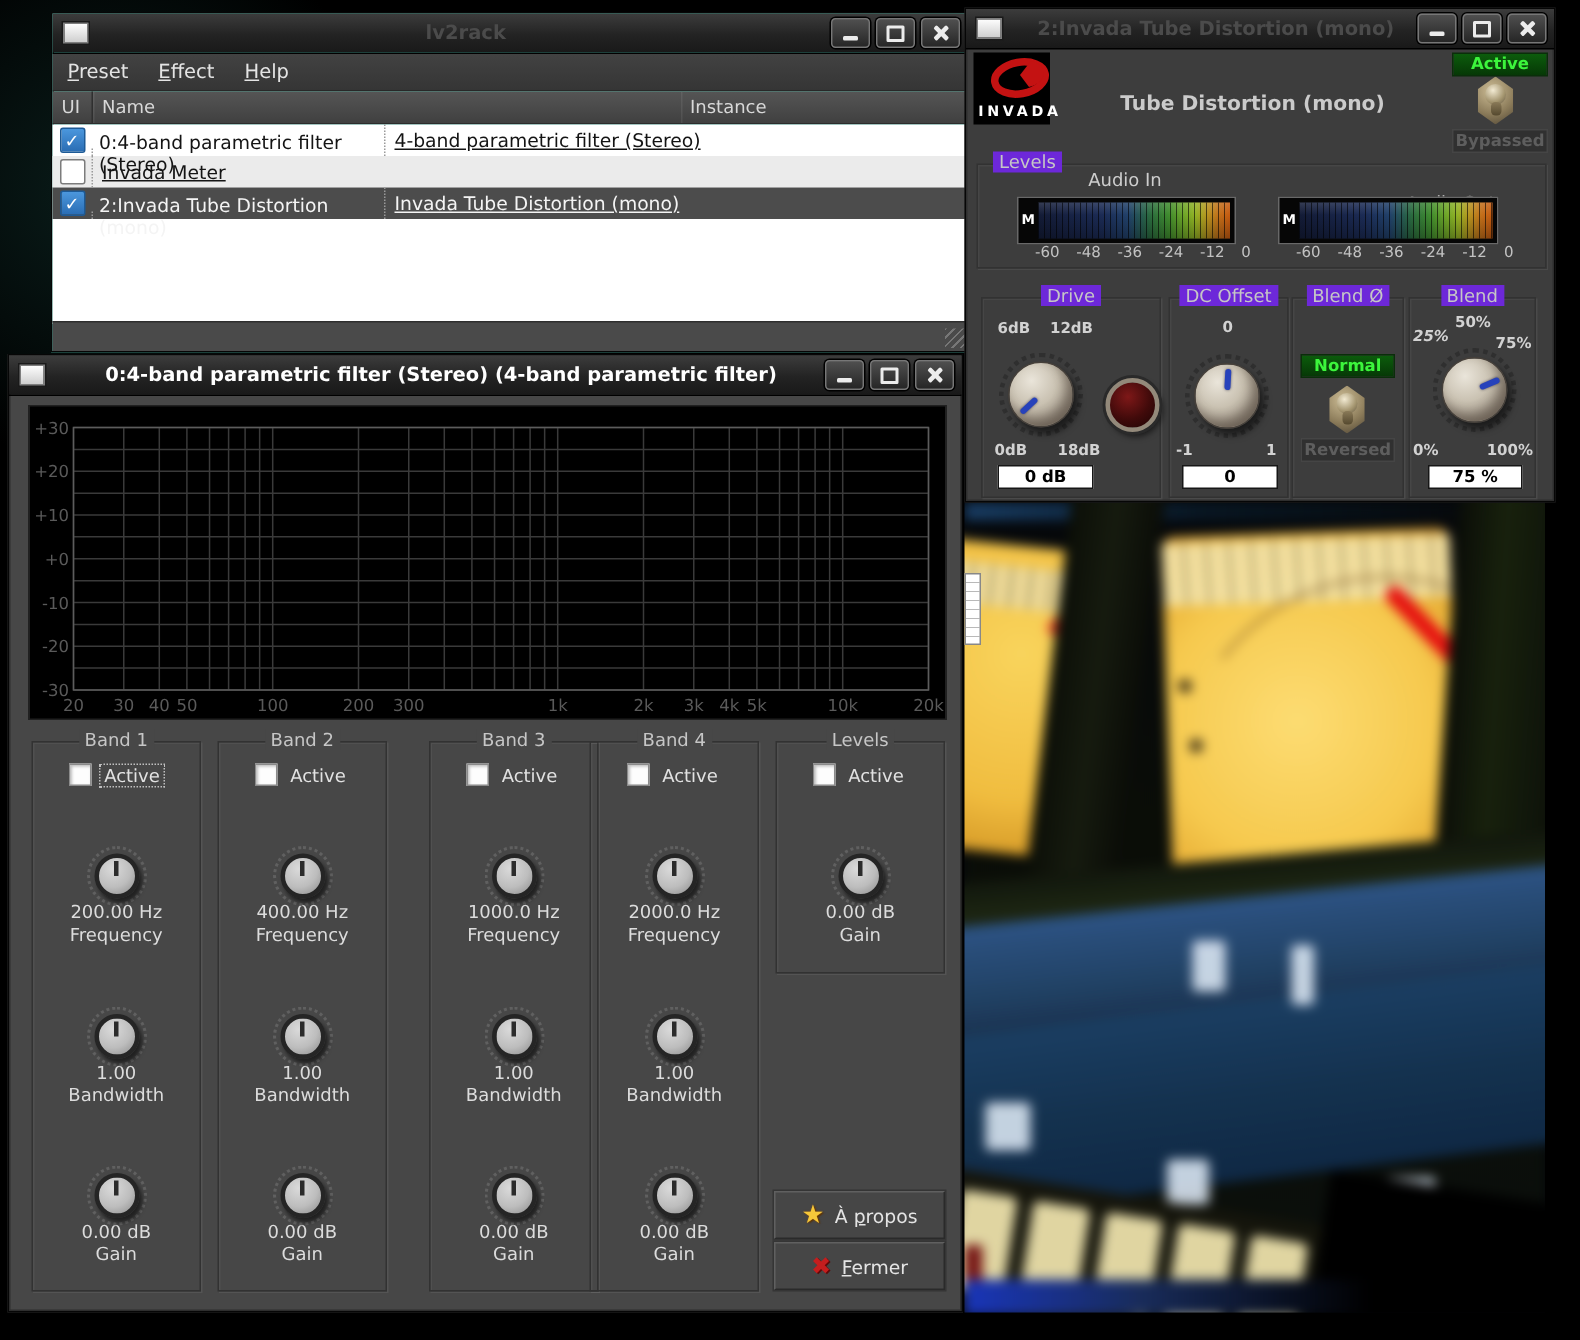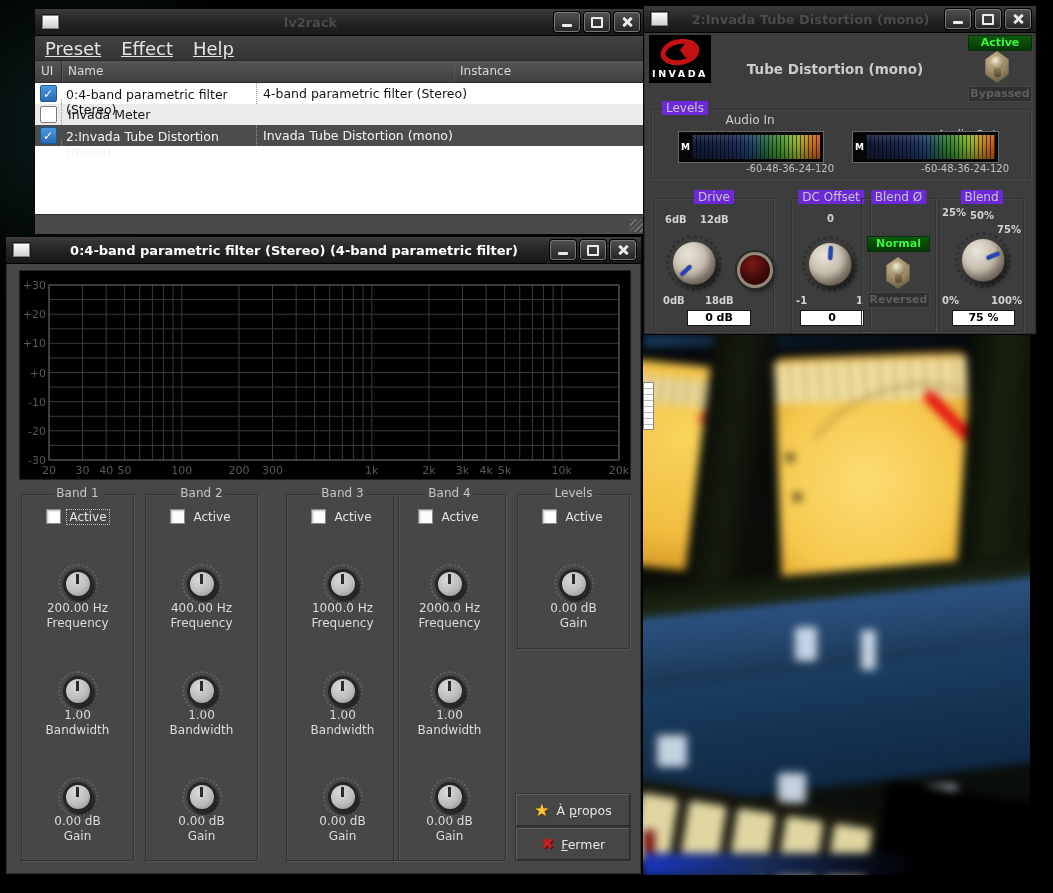--- a/index.html
+++ b/index.html
@@ -29,31 +29,31 @@
 
   
   .frame { position:absolute; border:1px solid #323232; box-shadow:1px 1px 0 rgba(255,255,255,.07), inset 1px 1px 0 rgba(255,255,255,.05); }
   .frame-label { position:absolute; top:-9px; left:50%; transform:translateX(-50%); padding:0 4px;
     font-size:12px; color:#c6c6c6; white-space:nowrap; }
   .frame-label.at-left { left:10px; transform:none; }
 
   
   #win-lv2rack { left:34px; top:8px; width:610px; height:225px; background:#5eead4; }
   .menubar { height:24px; display:flex; align-items:center; background:linear-gradient(#424242,#353535); border-bottom:1px solid #282828; }
-  .menu-item { padding:3px 10px; font-size:18px; color:#e4e4e4;text-decoration:underline; }
+  .menu-item { padding:3px 10px; font-size:13px; color:#e4e4e4; }
   .thead { height:21px; display:flex; background:linear-gradient(#555,#404040); border-bottom:1px solid #2c2c2c; }
   .th { font-size:12px; color:#d8d8d8; padding:3px 0 0 6px; border-right:1px solid #2f2f2f; box-shadow:1px 0 0 rgba(255,255,255,.08); }
   .th.c-ui { width:20px; } .th.c-inst { width:184px; } .th.c-name { flex:1; border-right:none; }
   .tbody { background:#fff; height:133px; }
   .trow { height:21px; display:flex; align-items:center; font-size:12.5px; color:#141414; }
   .trow.alt { background:#ebebeb; }
   .trow.sel { background:#4c4c4c; color:#f4f4f4; }
   .td-ui { width:26px; display:flex; justify-content:center; }
   .td-inst { width:190px; padding-left:4px; border-left:1px dotted #9a9a9a; align-self:stretch; display:flex; align-items:center;margin-top:16px; }
-  .td-name { flex:1; padding-left:6px; border-left:1px dotted #9a9a9a; align-self:stretch; display:flex; align-items:center; }
+  .td-name { flex:1; padding-left:6px; border-left:1px dotted #9a9a9a; align-self:stretch; display:flex; align-items:center;text-decoration:underline; }
   .cb { width:15px; height:15px; border:1px solid #7c7c7c; background:#fff; border-radius:2px;
     display:flex; align-items:center; justify-content:center; }
   .cb.checked { background:linear-gradient(#4b97dd,#2a6db4); border-color:#1d5globe08; border-color:#1d5a96; }
   .cb.checked i { font-style:normal; color:#fff; font-size:12px; font-weight:bold; line-height:1; }
   .statusbar { position:absolute; left:0; right:0; bottom:0; height:19px; background:#4a4a4a; border-top:1px solid #2e2e2e; }
   .grip { position:absolute; right:2px; bottom:2px; width:13px; height:13px;
     background:repeating-linear-gradient(135deg, rgba(255,255,255,.25) 0 1px, transparent 1px 4px); }
 
   
   #win-filter { left:5px; top:236px; width:635px; height:637px; background:#474747; }
@@ -80,21 +80,21 @@
   .btn { position:absolute; left:510px; width:112px; height:30px; background:#464646;
     border:1px solid; border-color:#606060 #2a2a2a #2a2a2a #606060; box-shadow:0 0 0 1px #353535;
     display:flex; align-items:center; justify-content:center; gap:7px; font-size:12.5px; color:#e4e4e4; }
   .icon-star { font-size:17px; color:#f6c83a; text-shadow:0 0 1px #a06010, 1px 1px 1px #5a3000; line-height:1; }
   .icon-redx { font-size:16px; font-weight:bold; color:#c41e1e; text-shadow:1px 1px 0 #5f0808; line-height:1; }
 
   
   #win-invada { left:643px; top:5px; width:392px; height:328px; background:#3d3d3d; }
   #win-invada .frame-label { background:#6d28d9; }
   .inv-header { position:relative; height:72px; }
-  .inv-logo { position:absolute; left:5px; top:2px; width:62px; height:48px; background:#000; }
+  .inv-logo { position:absolute; left:5px; top:2px; width:51px; height:48px; background:#000; }
   .inv-logo svg { display:block; }
   .inv-title { position:absolute; left:70px; right:80px; top:28px; text-align:center;
     font-size:13.5px; font-weight:bold; color:#cbcbcb; }
   .state-bar { position:absolute; width:62px; height:14px; font-size:11px; font-weight:bold; text-align:center; line-height:14px; }
   .bar-on { background:linear-gradient(#0c5c0c,#063806); color:#3cf53c; border:1px solid #0a2e0a; }
   .bar-off { background:#303030; color:#5e5e5e; border:1px solid #454545; }
   .toggle { position:absolute; width:26px; height:32px;
     clip-path:polygon(50% 0,95% 26%,95% 74%,50% 100%,5% 74%,5% 26%);
     background:radial-gradient(circle at 40% 30%, #cdbd96, #8d7d5b 55%, #4c4232); }
   .toggle .ball { position:absolute; left:50%; top:5px; width:14px; height:14px; margin-left:-7px; border-radius:50%;
@@ -103,21 +103,21 @@
     background:linear-gradient(#8a7a58,#55492f); }
 
   .meter-label { position:absolute; font-size:12px; color:#cdcdcd; text-align:center; }
   .meter { position:absolute; height:30px; background:#060606; border:1px solid #686868; display:flex; align-items:stretch; }
   .meter .mch { width:13px; color:#fff; font-size:9px; font-weight:bold; display:flex; align-items:center; justify-content:center; }
   .meter .leds { flex:1; margin:3px 3px 3px 0;
     background:
       repeating-linear-gradient(90deg, rgba(0,0,0,.6) 0 1px, transparent 1px 4px),
       linear-gradient(180deg, rgba(255,255,255,.14), transparent 35%, rgba(0,0,0,.3)),
       linear-gradient(90deg,#131b36 0%,#172346 18%,#1b2b55 34%,#21416a 47%,#2a6a40 58%,#3f8c2e 68%,#6ea628 76%,#93b224 82%,#b69420 88%,#c2701a 94%,#c65a10 100%); }
-  .meter-scale { position:absolute; height:12px; display:flex; justify-content:flex-end;
+  .meter-scale { position:absolute; height:12px; display:flex; justify-content:space-between;
     font-size:10px; color:#c2c2c2; padding:0 2px 0 12px; }
 
   .tick-label { position:absolute; font-size:10px; font-weight:bold; color:#d2d2d2; white-space:nowrap; }
   .value-box { position:absolute; height:14px; background:#fff; border:1px solid #161616;
     font-size:11px; font-weight:bold; color:#000; text-align:center; line-height:14px; }
 
   .knob-m { position:absolute; width:44px; height:44px; }
   .knob-m .ticks { position:absolute; inset:-6px; border:3px dotted #2f2f2f; border-radius:50%; }
   .knob-m .body { position:absolute; inset:0; border-radius:50%;
     background:radial-gradient(circle at 35% 28%, #eae5da, #c9c1b1 42%, #a2988a 72%, #7b7366);
@@ -345,24 +345,24 @@
       <div class="tick-label" style="left:8px; top:96px;">0dB</div>
       <div class="tick-label" style="left:50px; top:96px;">18dB</div>
       <div class="knob-m" style="left:17px; top:42px;">
         <div class="ticks"></div>
         <div class="body"></div>
         <div class="ptr-arm" style="transform:rotate(227deg);">
             <i></i>
           </div>
       </div>
       <div class="led-red" style="left:82px; top:53px;"></div>
-      <div class="value-box" style="left:32px; top:111px; width:62px;">0 dB</div>
-    </div>
-
-    <div class="frame" style="left:135px; top:192px; width:78px; height:132px;margin-left:12px;">
+      <div class="value-box" style="left:10px; top:111px; width:62px;">0 dB</div>
+    </div>
+
+    <div class="frame" style="left:135px; top:192px; width:78px; height:132px;">
       <div class="frame-label">DC Offset</div>
       <div class="tick-label" style="left:35px; top:14px;">0</div>
       <div class="tick-label" style="left:4px; top:96px;">-1</div>
       <div class="tick-label" style="right:7px; top:96px;">1</div>
       <div class="knob-m" style="left:16px; top:43px;">
         <div class="ticks"></div>
         <div class="body"></div>
         <div class="ptr-arm" style="transform:rotate(3deg);">
             <i></i>
           </div>
@@ -376,21 +376,21 @@
       <div class="toggle" style="left:23px; top:58px;">
         <div class="ball"></div>
         <div class="stem"></div>
       </div>
       <div class="state-bar bar-off" style="left:5px; top:93px; width:61px;">Reversed</div>
     </div>
 
     <div class="frame" style="left:295px; top:192px; width:83px; height:132px;">
       <div class="frame-label">Blend</div>
       <div class="tick-label" style="left:30px; top:11px;">50%</div>
-      <div class="tick-label" style="left:2px; top:8px;">25%</div>
+      <div class="tick-label" style="left:2px; top:20px;font-style:italic;">25%</div>
       <div class="tick-label" style="right:2px; top:25px;">75%</div>
       <div class="tick-label" style="left:2px; top:96px;">0%</div>
       <div class="tick-label" style="right:1px; top:96px;">100%</div>
       <div class="knob-m" style="left:21px; top:39px;">
         <div class="ticks"></div>
         <div class="body"></div>
         <div class="ptr-arm" style="transform:rotate(67deg);">
             <i></i>
           </div>
       </div>

